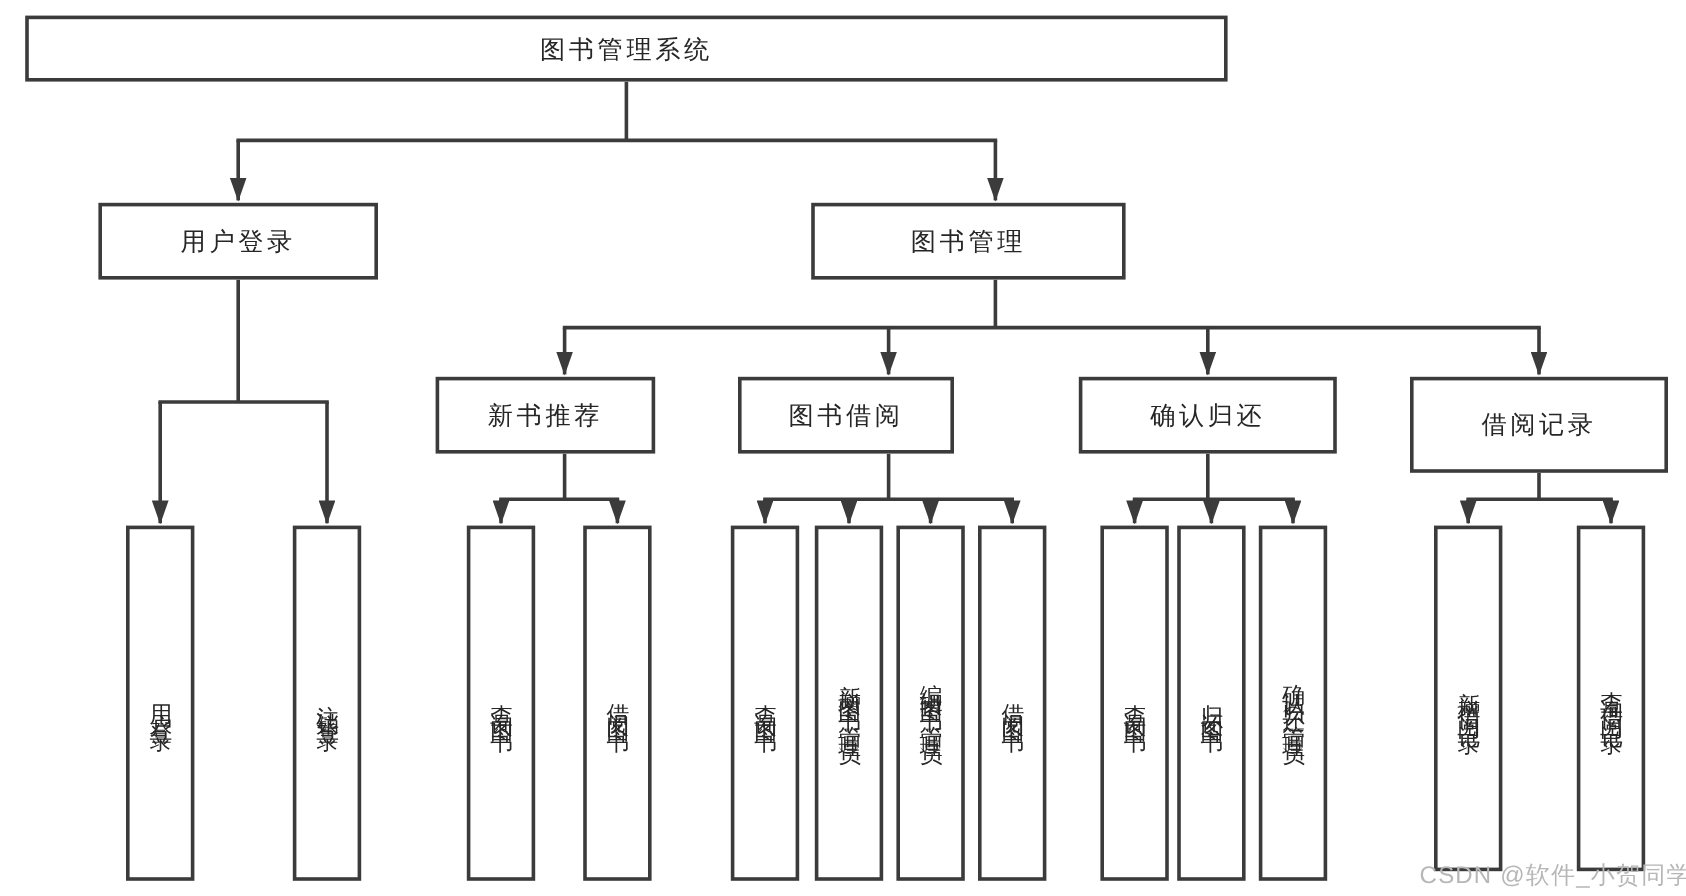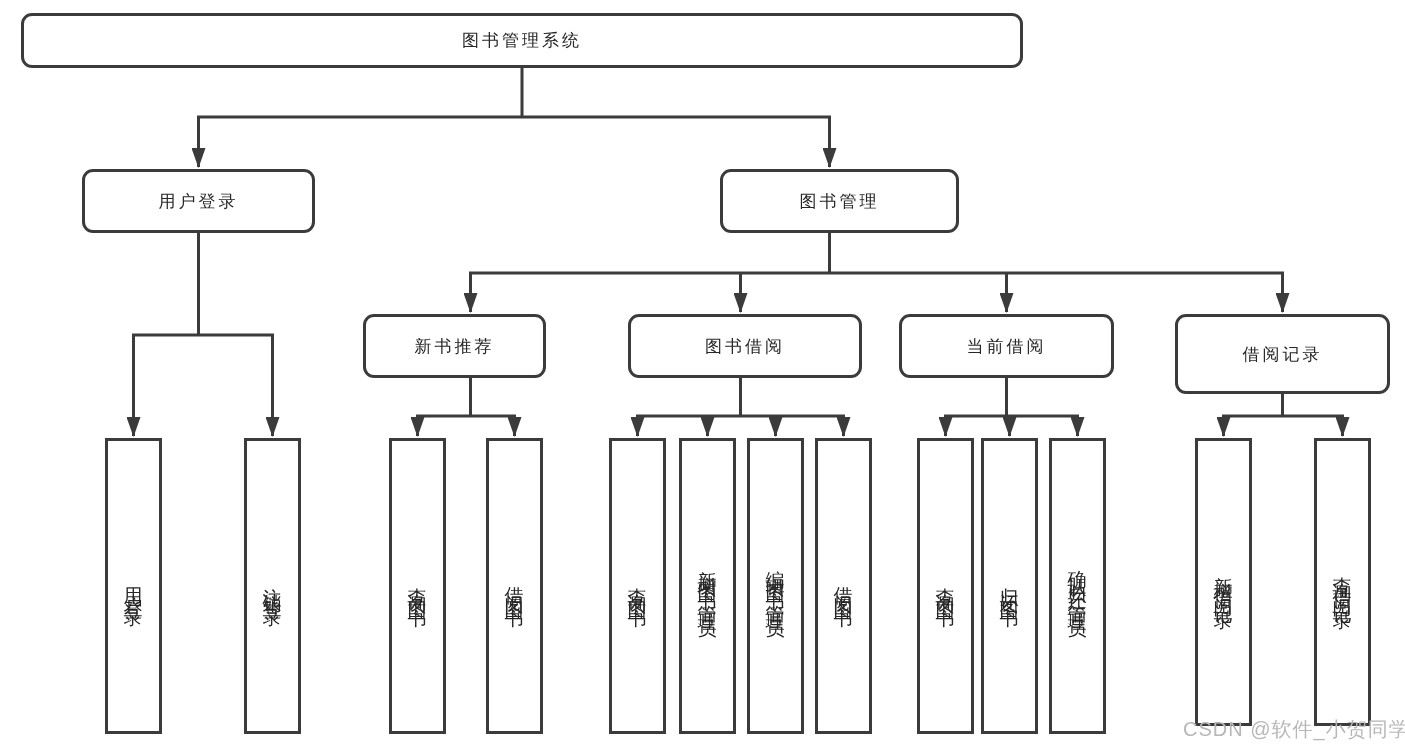--- a/index.html
+++ b/index.html
@@ -25,21 +25,21 @@
     position: absolute;
     box-sizing: border-box;
     background: #fff;
     border: 3px solid var(--line);
     display: flex;
     align-items: center;
     justify-content: center;
     color: var(--text);
     text-align: center;
   }
-  .h { font-size: 17px; letter-spacing: 3px; white-space: nowrap; border-radius: 11px; }
+  .h { font-size: 21px; letter-spacing: 3px; white-space: nowrap; }
   .v {
     writing-mode: vertical-rl;
     text-orientation: mixed;
     font-size: 19px;
     letter-spacing: 7px;
     line-height: 1;
     padding: 10px 0;
   }
   .watermark {
     position: absolute;
@@ -101,25 +101,25 @@
 
     <path d="M1282.5 378 V416"></path>
     <path class="cap" d="M1223.5 416 H1342.5"></path>
     <path d="M1223.5 416 V436" marker-end="url(#arw)"></path>
     <path d="M1342.5 416 V436" marker-end="url(#arw)"></path>
   </svg>
 
   <div class="box h" style="left:21px;top:13px;width:1002px;height:55px">图书管理系统</div>
 
   <div class="box h" style="left:82px;top:169px;width:233px;height:64px">用户登录</div>
-  <div class="box h" style="left:720px;top:169px;width:239px;height:64px">图书管理</div>
+  <div class="box h" style="left:676px;top:169px;width:262px;height:64px">图书管理</div>
 
   <div class="box h" style="left:363px;top:314px;width:183px;height:64px">新书推荐</div>
-  <div class="box h" style="left:628px;top:314px;width:234px;height:64px">图书借阅</div>
-  <div class="box h" style="left:899px;top:314px;width:215px;height:64px">当前借阅</div>
+  <div class="box h" style="left:615px;top:314px;width:180px;height:64px">图书借阅</div>
+  <div class="box h" style="left:899px;top:314px;width:215px;height:64px">确认归还</div>
   <div class="box h" style="left:1175px;top:314px;width:215px;height:80px">借阅记录</div>
 
   <div class="box v" style="left:105px;top:438px;width:57px;height:296px">用户登录</div>
   <div class="box v" style="left:244px;top:438px;width:57px;height:296px">注销登录</div>
 
   <div class="box v" style="left:389px;top:438px;width:57px;height:296px">查询图书</div>
   <div class="box v" style="left:486px;top:438px;width:57px;height:296px">借阅图书</div>
 
   <div class="box v" style="left:609px;top:438px;width:57px;height:296px">查询图书</div>
   <div class="box v" style="left:679px;top:438px;width:57px;height:296px">新增图书（管理员）</div>

